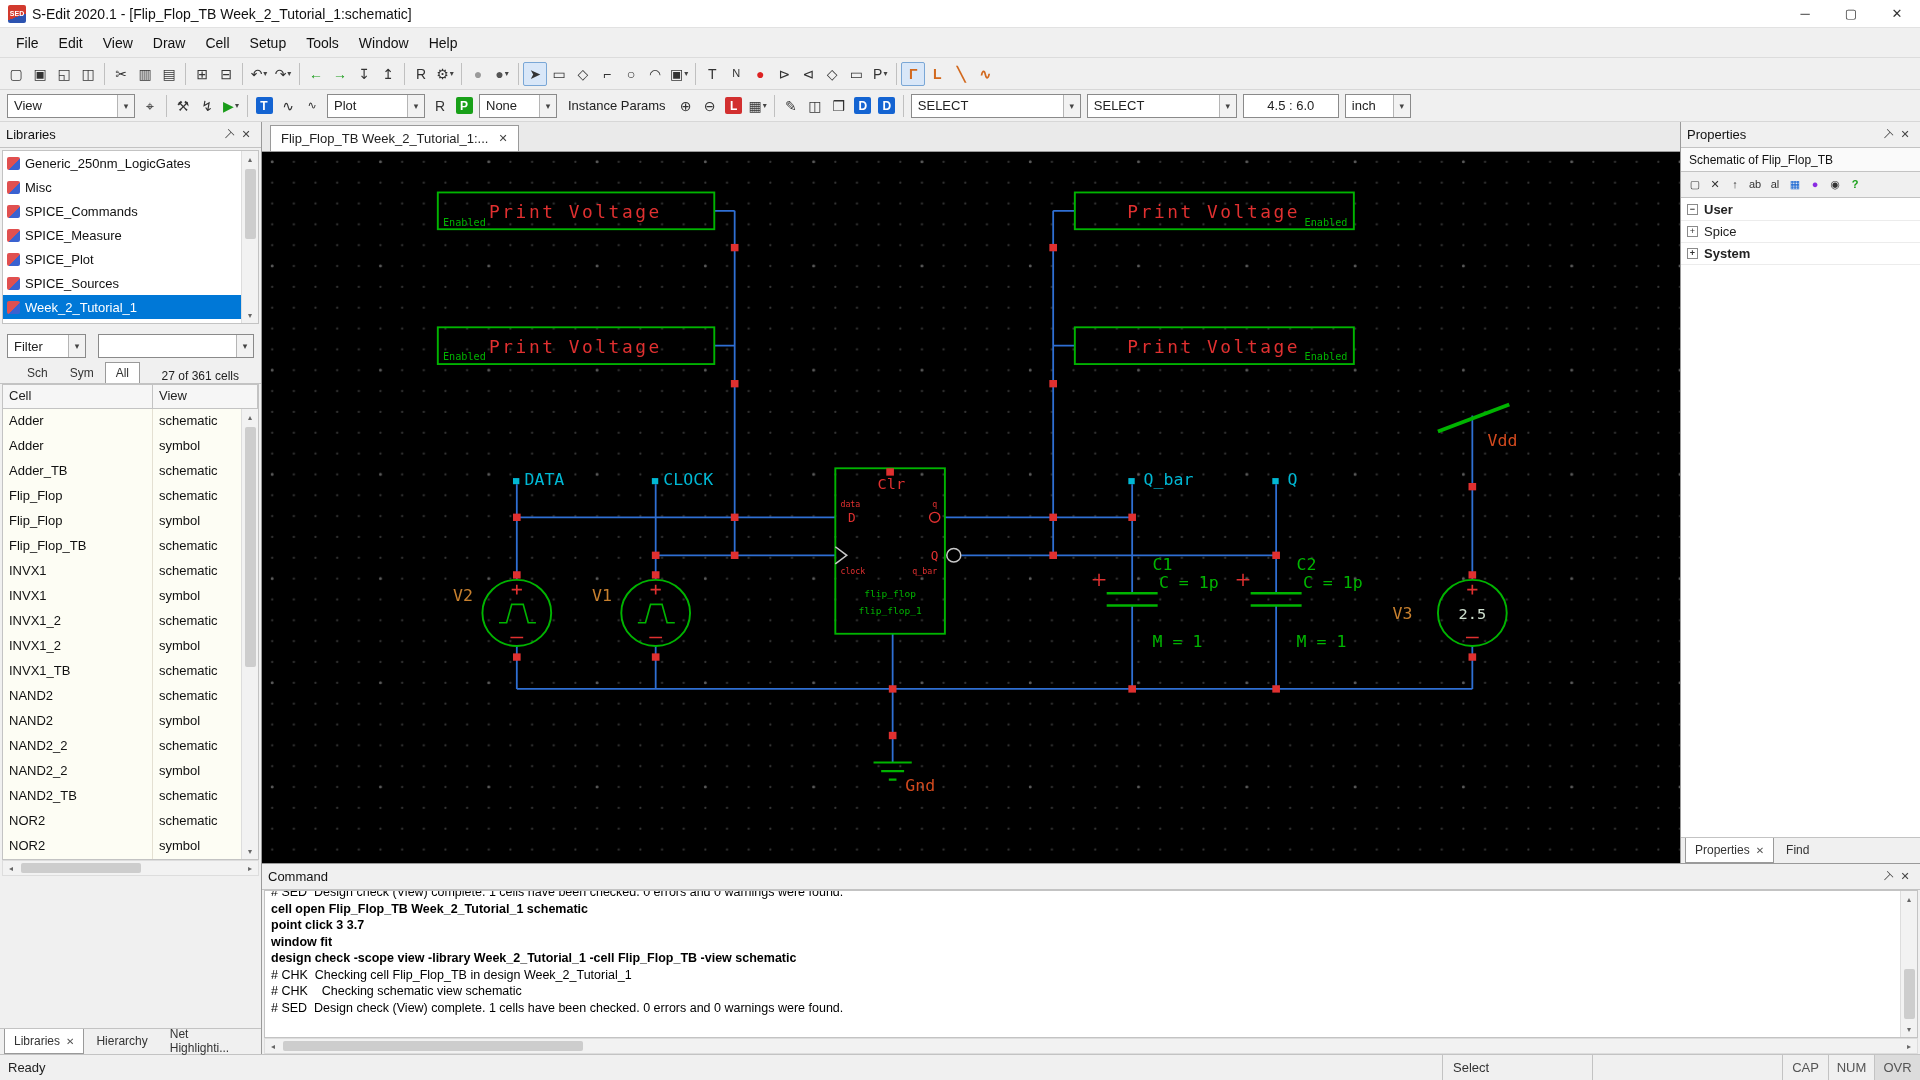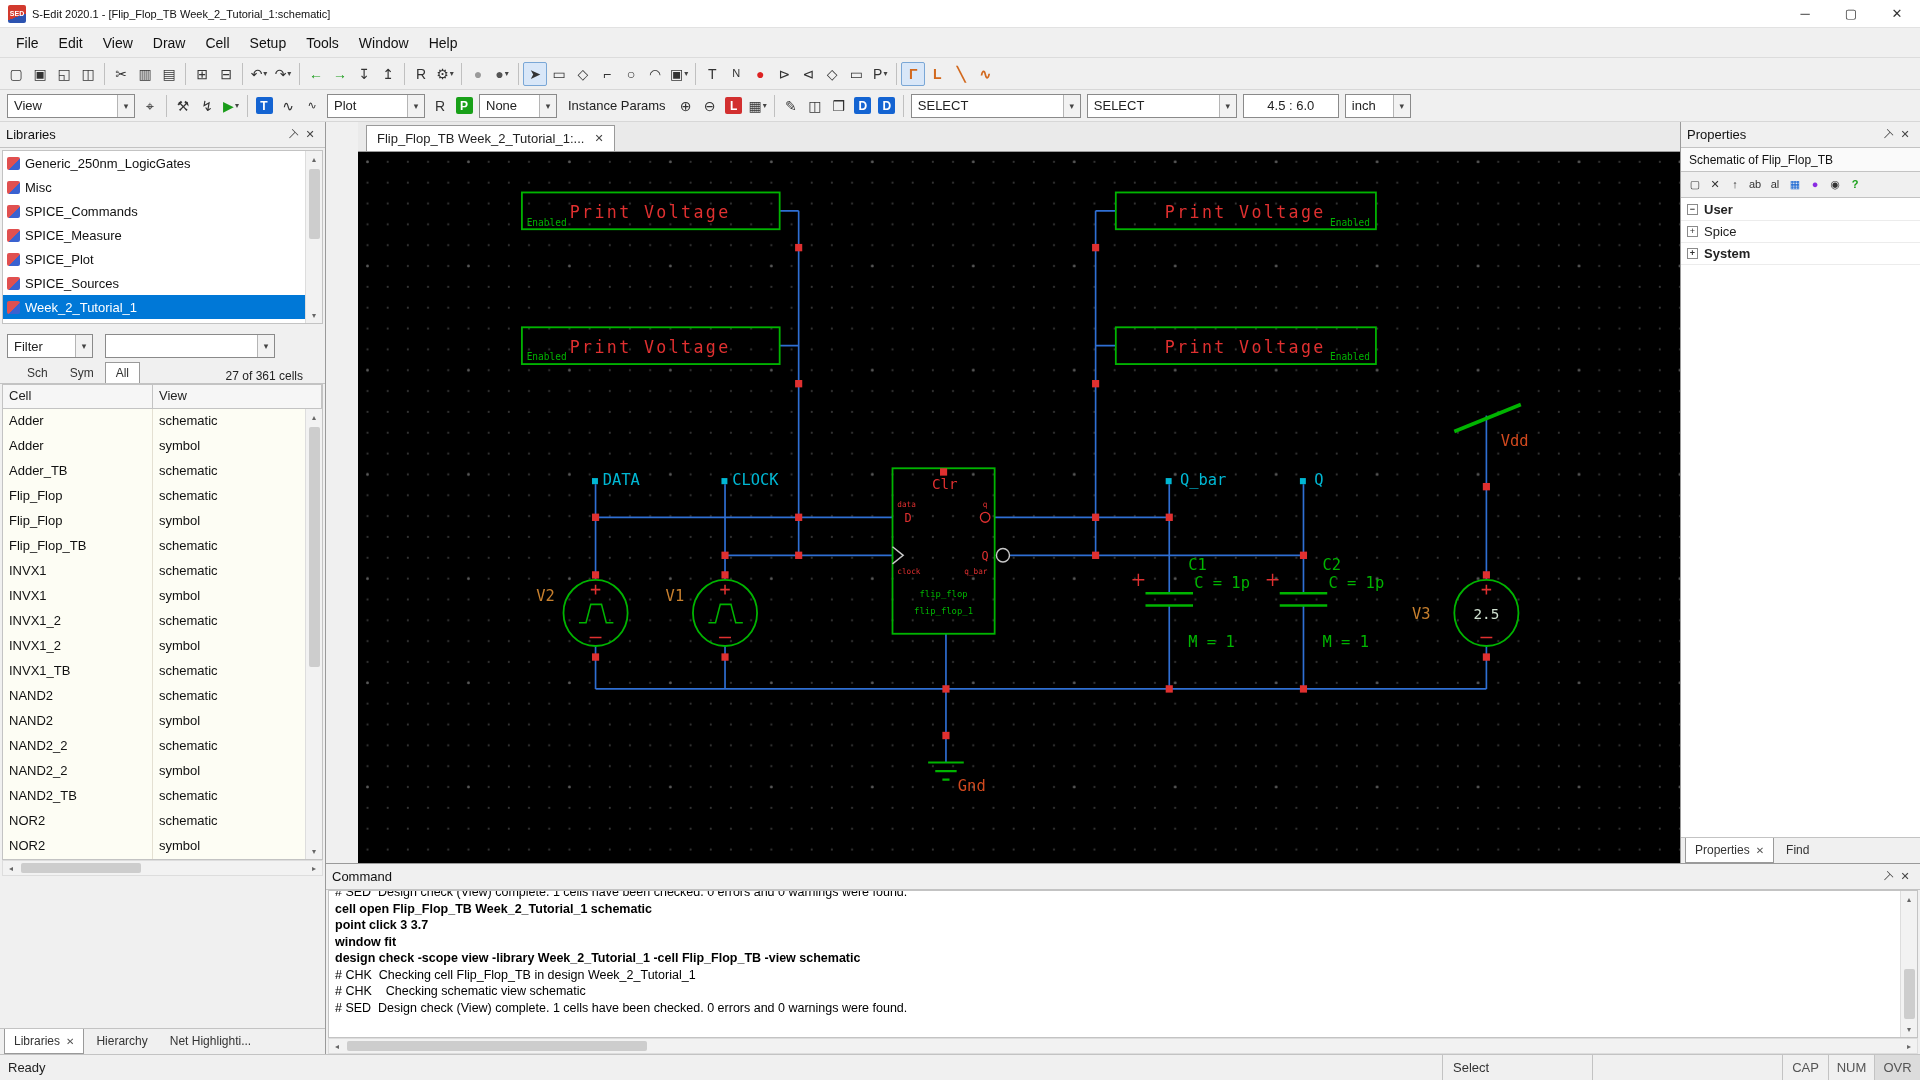--- a/index.html
+++ b/index.html
@@ -8,21 +8,21 @@
     --sch-wire:#2f6fd3; --sch-orange:#c8802e; --sch-power:#d2491e;
   }
   *{box-sizing:border-box; margin:0; padding:0;}
   html,body{width:1920px;height:1080px;overflow:hidden;}
   body{font-family:"Liberation Sans", sans-serif; font-size:13px; color:#222; background:var(--chrome);}
 
   
   .titlebar{height:28px;background:#ffffff;display:flex;align-items:center;border-bottom:1px solid #e2e2e2;}
   .app-icon{width:18px;height:18px;margin:0 6px 0 8px;background:linear-gradient(160deg,#d23a2e 62%,#2c53b0 62%);color:#fff;
     font-size:7px;font-weight:bold;display:flex;align-items:center;justify-content:center;border-radius:2px;}
-  .title-text{font-size:11px;color:#111;}
+  .title-text{font-size:14px;color:#111;}
   .win-controls{margin-left:auto;display:flex;height:100%;}
   .win-btn{width:46px;height:100%;display:flex;align-items:center;justify-content:center;font-size:13px;color:#333;}
 
   
   .menubar{height:30px;background:var(--chrome);display:flex;align-items:center;border-bottom:1px solid #dcdcdc;padding-left:6px;}
   .menu-item{padding:4px 10px;font-size:14px;color:#111;}
 
   
   .toolbar{height:32px;background:var(--chrome);display:flex;align-items:center;padding:0 4px;border-bottom:1px solid #d7d7d7;white-space:nowrap;overflow:hidden;}
   .tbtn{height:24px;min-width:24px;display:flex;align-items:center;justify-content:center;border:1px solid transparent;border-radius:2px;color:#333;padding:0 2px;}
@@ -40,24 +40,24 @@
   .tb-dd{font-size:8px;color:#444;margin-left:1px;}
   .tb-sep{width:1px;height:22px;background:#c0c0c0;margin:0 4px;}
   .combo{height:24px;background:#fff;border:1px solid #8a8a8a;display:flex;align-items:center;margin:0 3px;}
   .combo-value{flex:1;padding:0 6px;font-size:13px;color:#222;overflow:hidden;}
   .combo-arrow{width:17px;height:100%;border-left:1px solid #b5b5b5;background:#f2f2f2;display:flex;align-items:center;justify-content:center;font-size:9px;color:#444;}
   .coord-box{height:24px;background:#fff;border:1px solid #8a8a8a;display:flex;align-items:center;justify-content:center;font-size:13px;margin:0 3px;}
   .tb-label{height:24px;display:flex;align-items:center;padding:0 8px;font-size:13px;color:#222;}
 
   
   .main{display:flex;height:932px;}
-  .left-panel{width:326px;background:var(--chrome);border-right:1px solid var(--border-dark);display:flex;flex-direction:column;}
+  .left-panel{width:262px;background:var(--chrome);border-right:1px solid var(--border-dark);display:flex;flex-direction:column;}
   .right-col{flex:1;display:flex;flex-direction:column;min-width:0;}
   .top-row{height:741px;display:flex;min-height:0;}
-  .canvas-col{flex:1;display:flex;flex-direction:column;min-width:0;margin-left:32px;}
+  .canvas-col{flex:1;display:flex;flex-direction:column;min-width:0;}
   .props-panel{width:240px;background:var(--chrome);border-left:1px solid var(--border-dark);display:flex;flex-direction:column;}
 
   
   .panel-header{height:26px;display:flex;align-items:center;padding:0 6px;background:var(--chrome);border-bottom:1px solid var(--border);}
   .panel-title{flex:1;font-size:13px;color:#111;}
   .panel-hbtn{width:18px;height:18px;display:flex;align-items:center;justify-content:center;font-size:11px;color:#444;}
   .pin-glyph{display:inline-block;transform:rotate(45deg);font-size:12px;}
 
   
   .lib-list{height:174px;background:#fff;border:1px solid var(--border);margin:2px;position:relative;overflow:hidden;padding-right:17px;}

